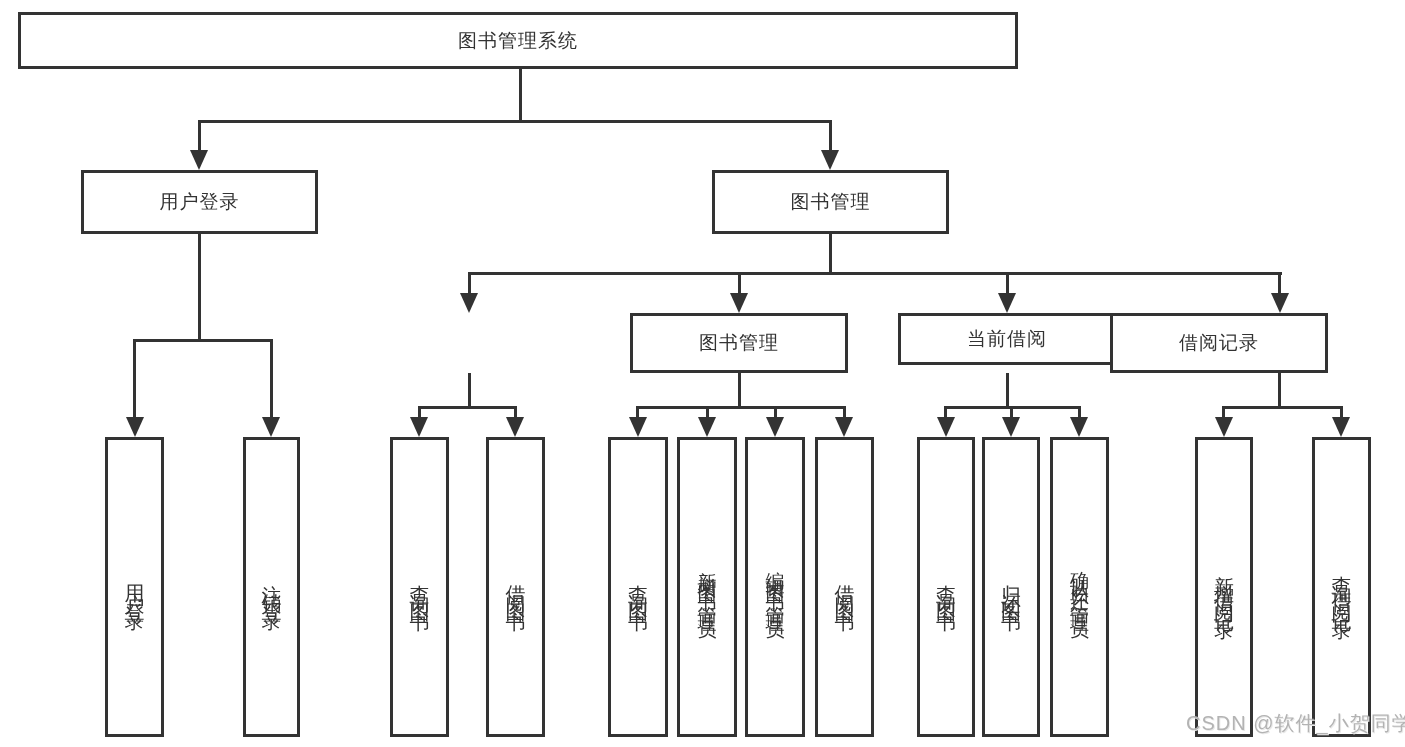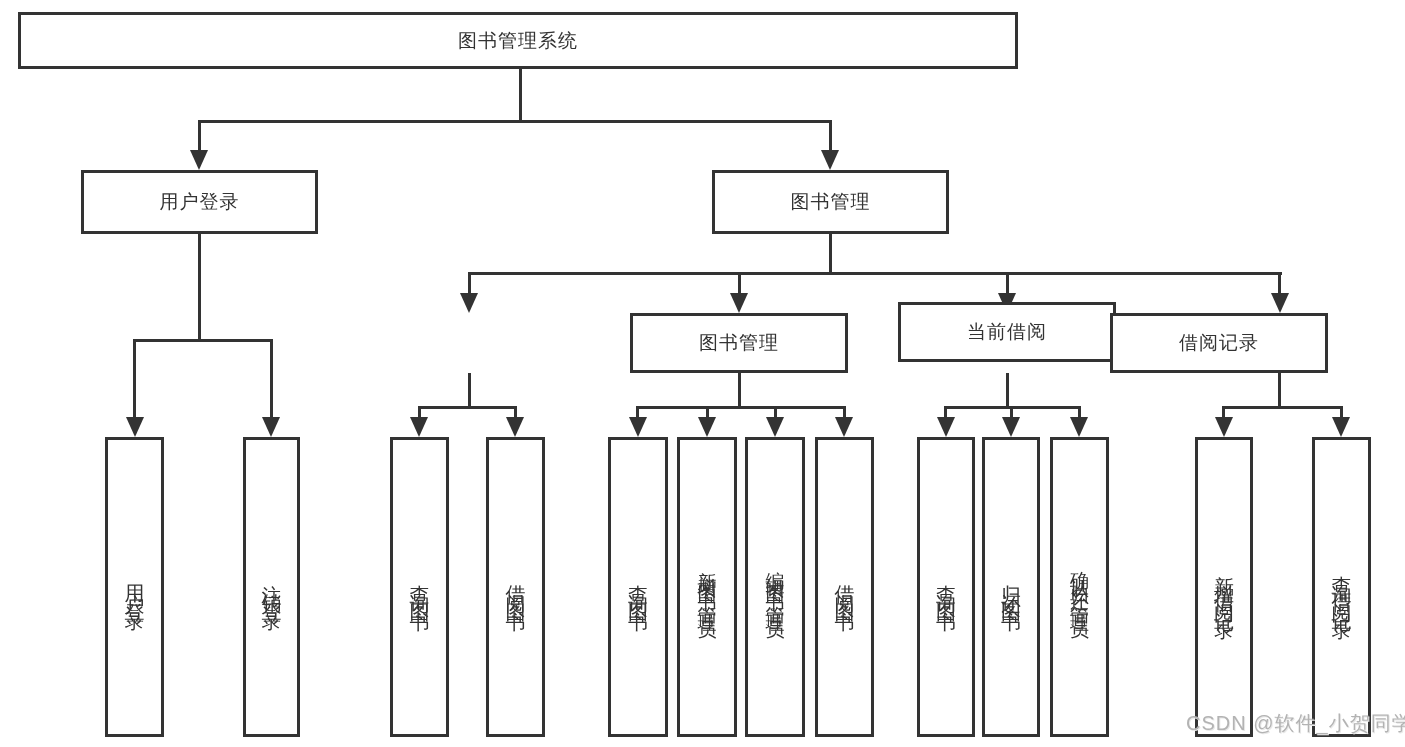--- a/index.html
+++ b/index.html
@@ -97,21 +97,21 @@
   <div class="vline" style="left:738px;top:272px;height:21px"></div>
   <div class="ahead" style="left:730px;top:293px"></div>
   <div class="vline" style="left:1006px;top:272px;height:21px"></div>
   <div class="ahead" style="left:998px;top:293px"></div>
   <div class="vline" style="left:1278px;top:272px;height:21px"></div>
   <div class="ahead" style="left:1271px;top:293px"></div>
 
   <div class="node" style="left:630px;top:313px;width:218px;height:60px">
     <span class="hlabel">图书管理</span>
   </div>
-  <div class="node" style="left:898px;top:302px;width:218px;height:60px">
+  <div class="node" style="left:898px;top:313px;width:218px;height:52px">
     <span class="hlabel">当前借阅</span>
   </div>
   <div class="node" style="left:1110px;top:313px;width:218px;height:60px">
     <span class="hlabel">借阅记录</span>
   </div>
 
   <div class="vline" style="left:468px;top:373px;height:33px"></div>
   <div class="hline" style="left:418px;top:406px;width:99px"></div>
   <div class="vline" style="left:418px;top:406px;height:11px"></div>
   <div class="ahead" style="left:410px;top:417px"></div>

